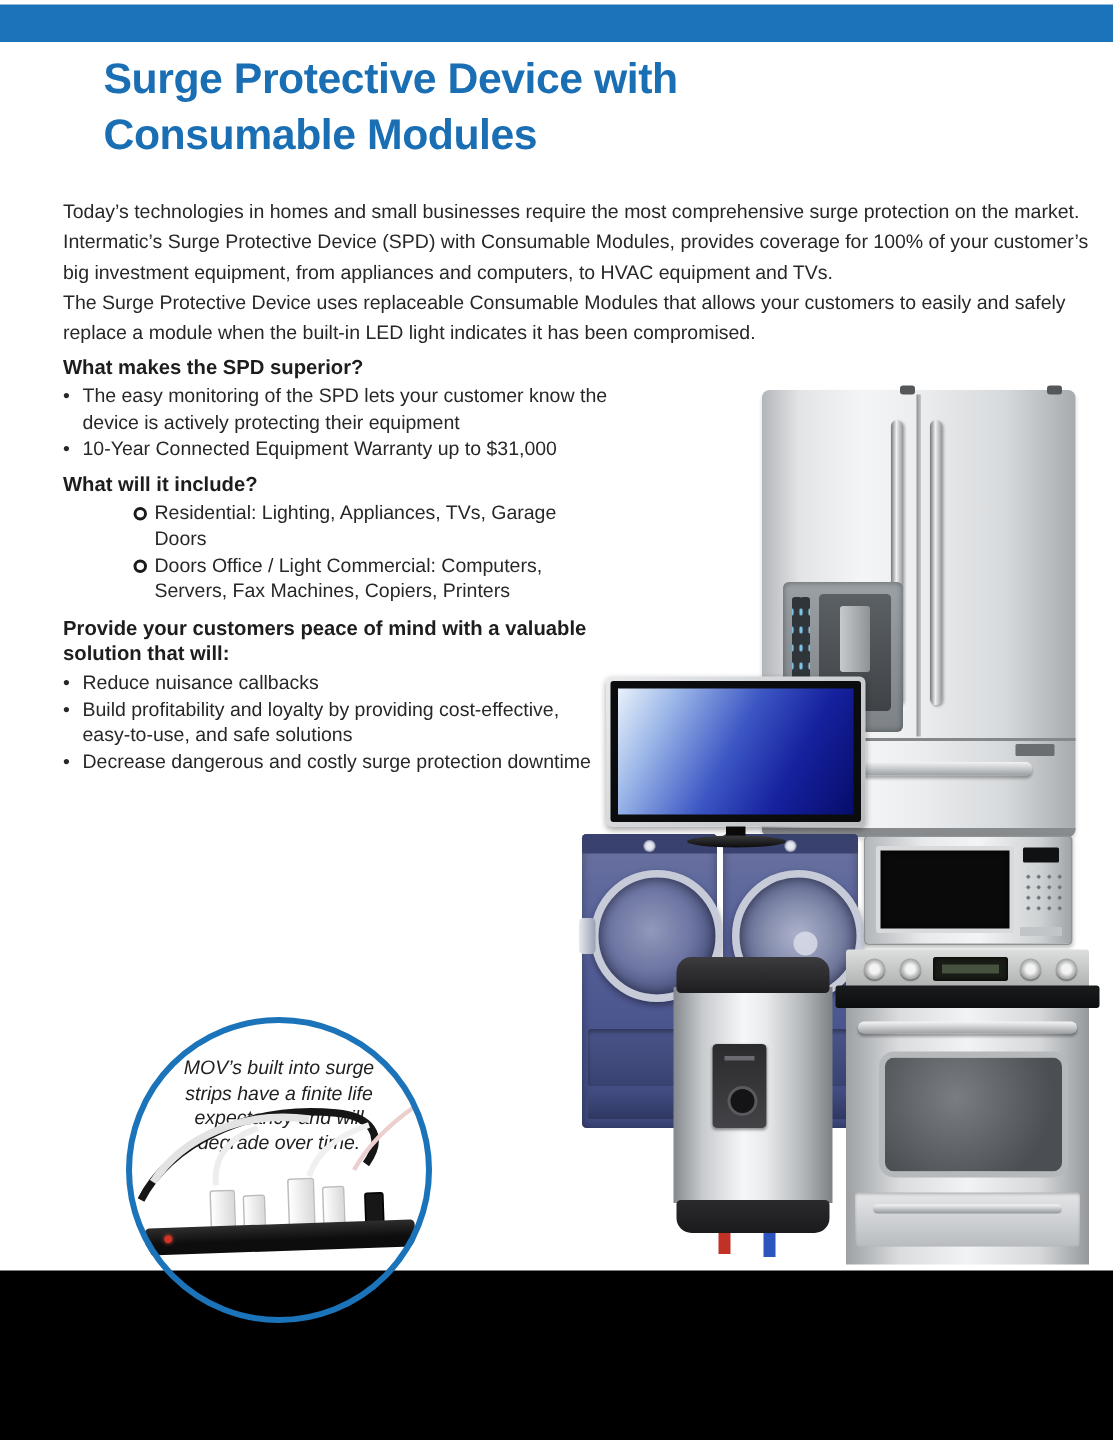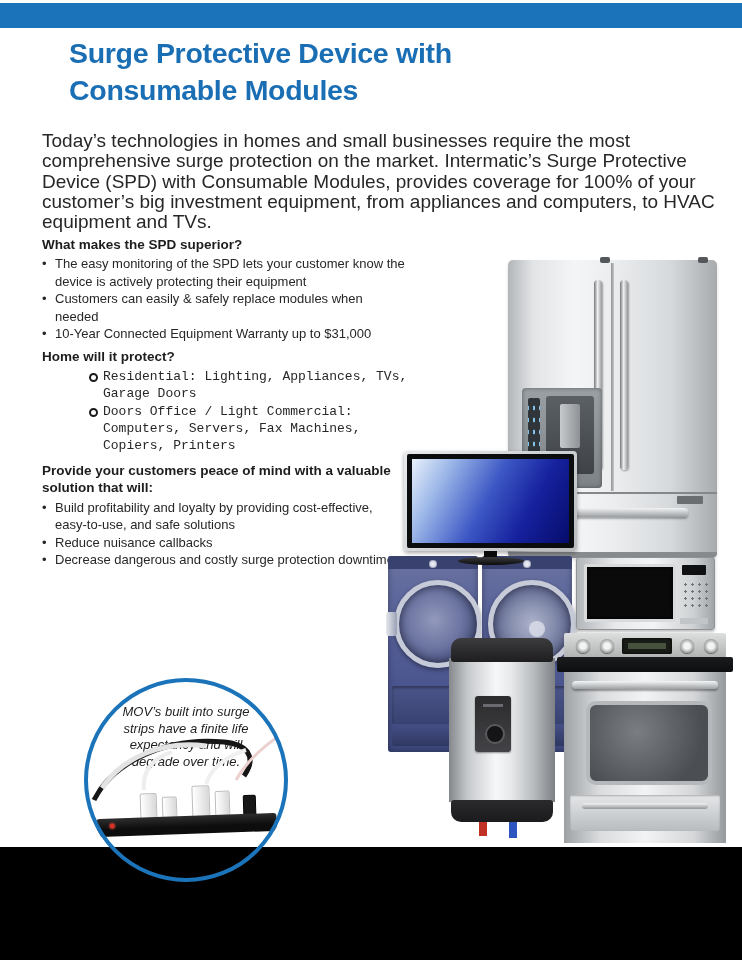--- a/index.html
+++ b/index.html
@@ -7,32 +7,32 @@
         font-family:"Liberation Sans",sans-serif;color:#262626;}
 
   
   .top-bar{position:absolute;left:0;top:3px;width:742px;height:25px;background:#1b74b9;}
 
   
   .title{position:absolute;left:41px;top:35px;width:620px;
          font-size:28.5px;line-height:37px;font-weight:700;color:#1a6eb4;letter-spacing:-0.3px;margin-left:28px;}
 
   
-  .intro{position:absolute;left:42px;top:131px;width:684px;font-size:19px;line-height:20.3px;color:#272727;}
+  .intro{position:absolute;left:42px;top:131px;width:684px;font-size:13px;line-height:20.3px;color:#272727;}
   .intro p{margin:0;}
 
   
   .content{position:absolute;left:42px;top:236px;width:366px;font-size:13px;color:#272727;}
   .content h3{margin:0 0 2px 0;font-size:13.5px;line-height:17.4px;font-weight:700;color:#1d1d1d;}
   .content section + section h3{margin-top:6px;}
   .content section.s3 h3{margin-top:7px;}
   .content ul{margin:0;padding:0;list-style:none;}
   .content li{position:relative;padding-left:13px;line-height:17.4px;}
   .content li.main::before,.content li.std::before{content:"\2022";position:absolute;left:0;top:0;}
-  .content li.sub{padding-left:61px;font-family:Liberation Mono, monospace;}
+  .content li.sub{padding-left:61px;}
   .content li.sub::before{content:"";position:absolute;left:47px;top:5px;width:5px;height:5px;
         border:2px solid #1a1a1a;border-radius:50%;}
 
   
   .appliance{position:absolute;}
 
   
   .fridge{left:508px;top:260px;width:209px;height:298px;z-index:1;border-radius:5px;
      background:linear-gradient(90deg,#b3b6b9 0%,#e2e4e6 12%,#f4f5f6 32%,#eaecee 52%,#d6d9db 78%,#a8abae 100%);
      box-shadow:0 2px 3px rgba(0,0,0,.15);}
@@ -167,46 +167,46 @@
 
   <div class="top-bar"></div>
 
   <div class="title">
     <div>Surge Protective Device with</div>
     <div>Consumable Modules</div>
   </div>
 
   <div class="intro">
     <p>Today’s technologies in homes and small businesses require the most comprehensive surge protection on the market. Intermatic’s Surge Protective Device (SPD) with Consumable Modules, provides coverage for 100% of your customer’s big investment equipment, from appliances and computers, to HVAC equipment and TVs.</p>
+    <p>The Surge Protective Device uses replaceable Consumable Modules that allows your customers to easily and safely replace a module when the built-in LED light indicates it has been compromised.</p>
   </div>
 
   <div class="content">
 
     <section class="s1">
       <h3>What makes the SPD superior?</h3>
       <ul>
         <li class="std">The easy monitoring of the SPD lets your customer know the device is actively protecting their equipment</li>
-        <li class="std">Customers can easily &amp; safely replace modules when needed</li>
         <li class="std">10-Year Connected Equipment Warranty up to $31,000</li>
       </ul>
     </section>
 
     <section class="s2">
-      <h3>Home will it protect?</h3>
+      <h3>What will it include?</h3>
       <ul>
         <li class="sub">Residential: Lighting, Appliances, TVs, Garage Doors</li>
         <li class="sub">Doors Office / Light Commercial: Computers, Servers, Fax Machines, Copiers, Printers</li>
       </ul>
     </section>
 
     <section class="s3">
       <h3>Provide your customers peace of mind with a valuable solution that will:</h3>
       <ul>
+        <li class="std">Reduce nuisance callbacks</li>
         <li class="std">Build profitability and loyalty by providing cost-effective, easy-to-use, and safe solutions</li>
-        <li class="std">Reduce nuisance callbacks</li>
         <li class="std">Decrease dangerous and costly surge protection downtime</li>
       </ul>
     </section>
 
   </div>
 
   <div class="appliance fridge">
     <div class="hinge" style="left:92px"></div>
     <div class="hinge" style="left:190px"></div>
     <div class="split"></div>

